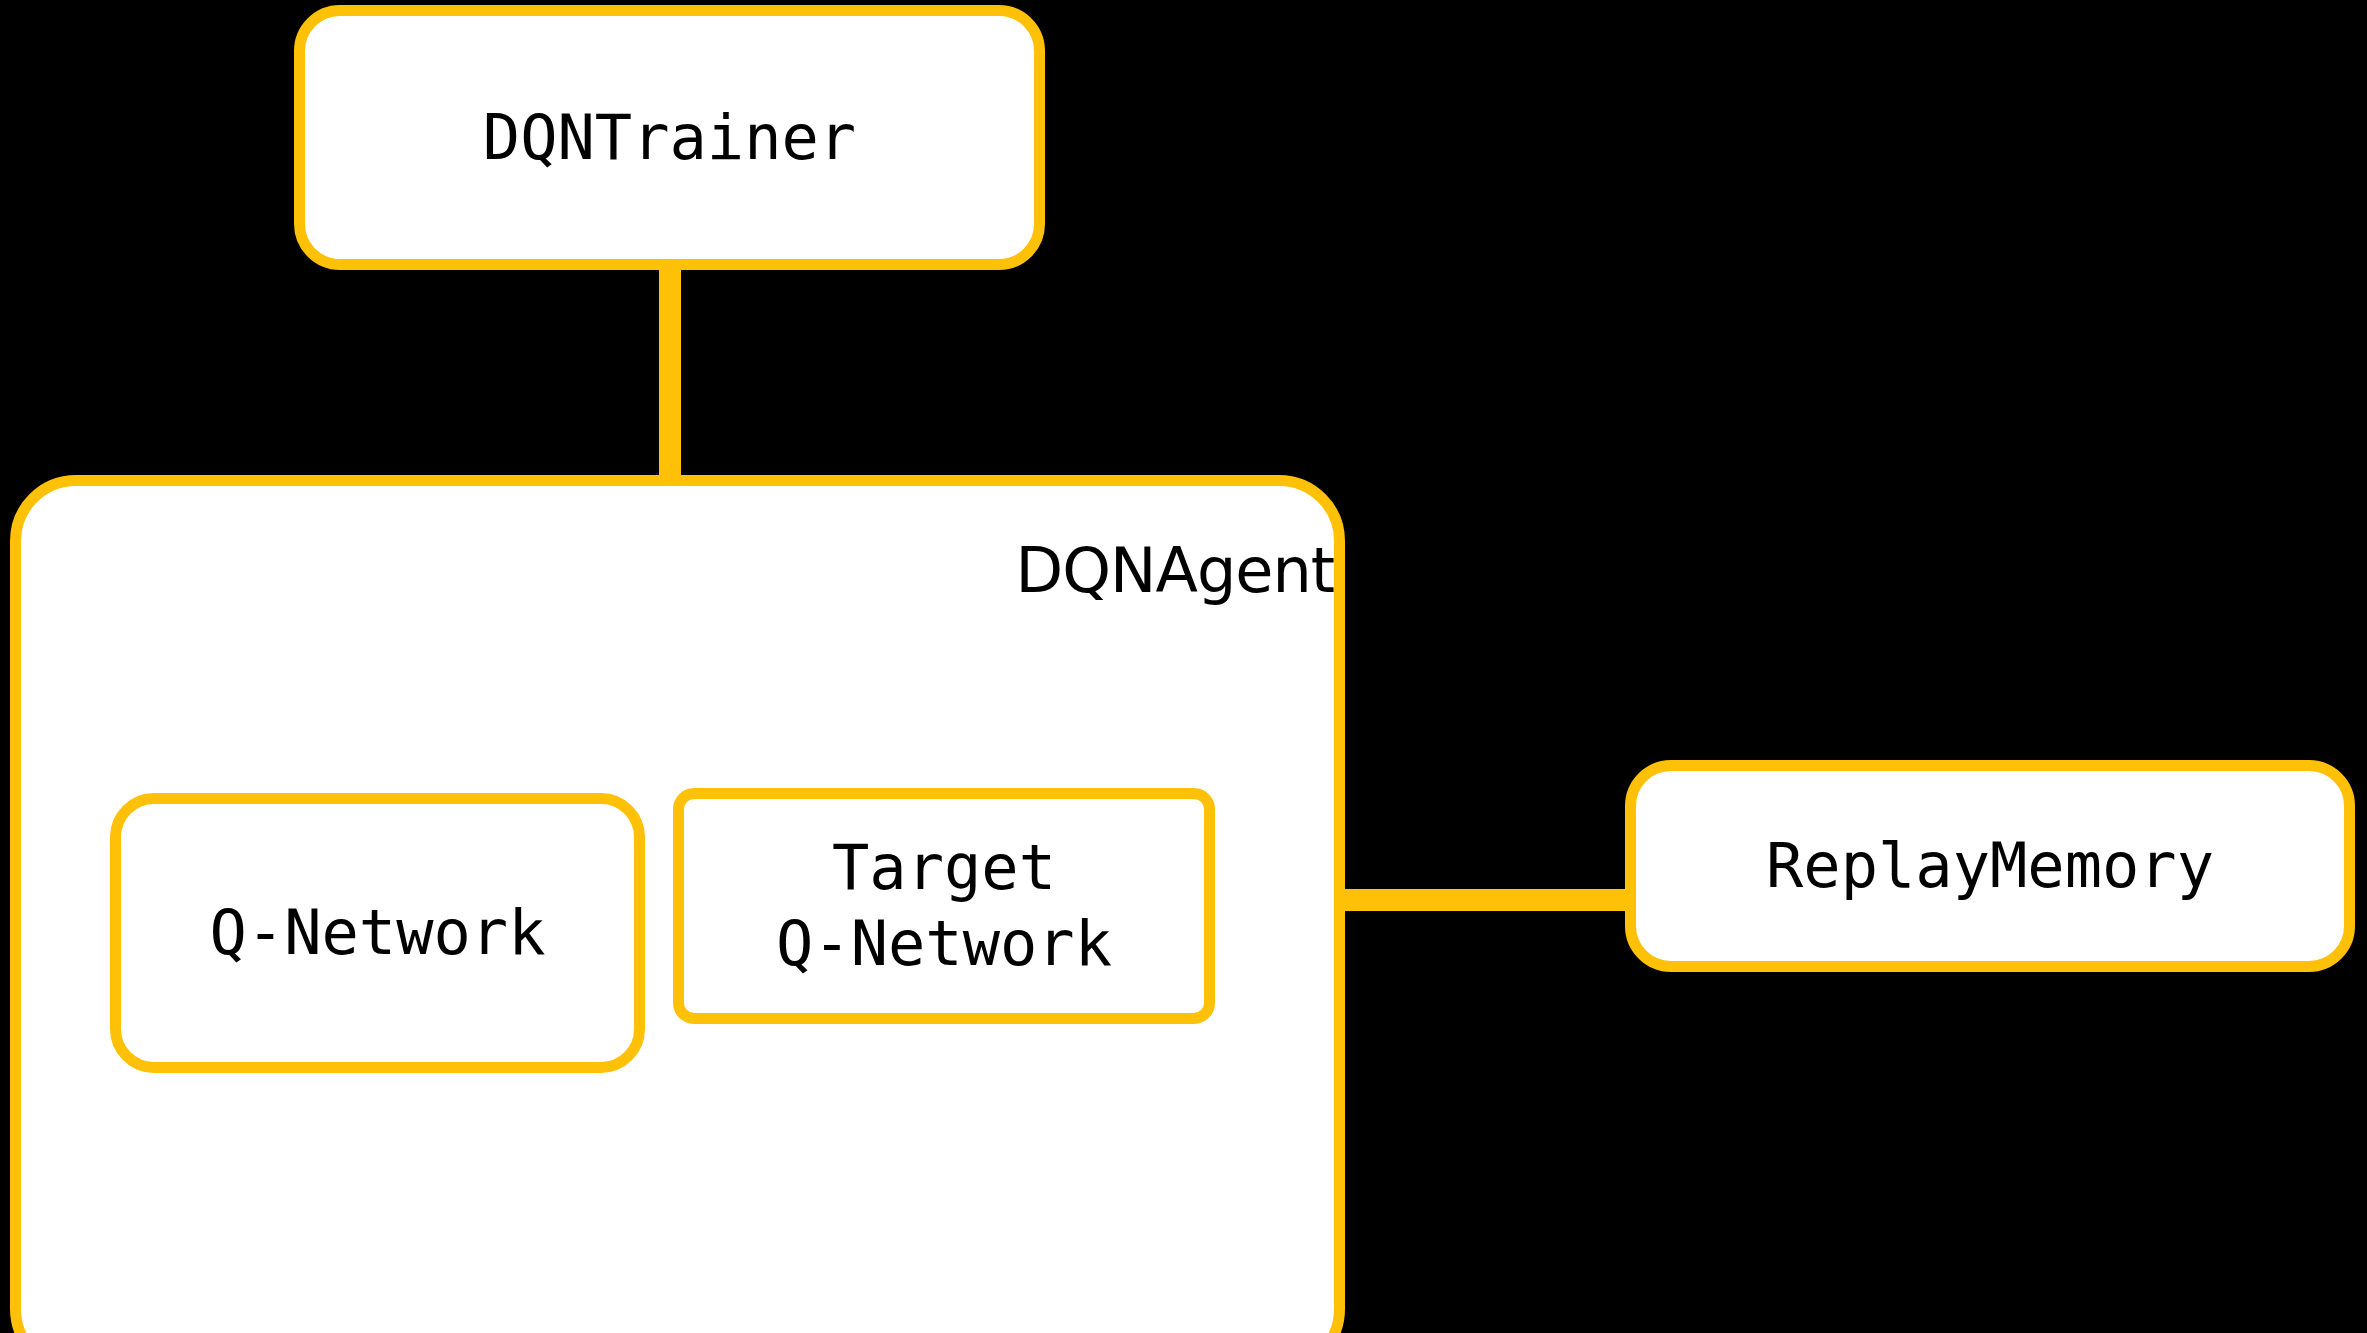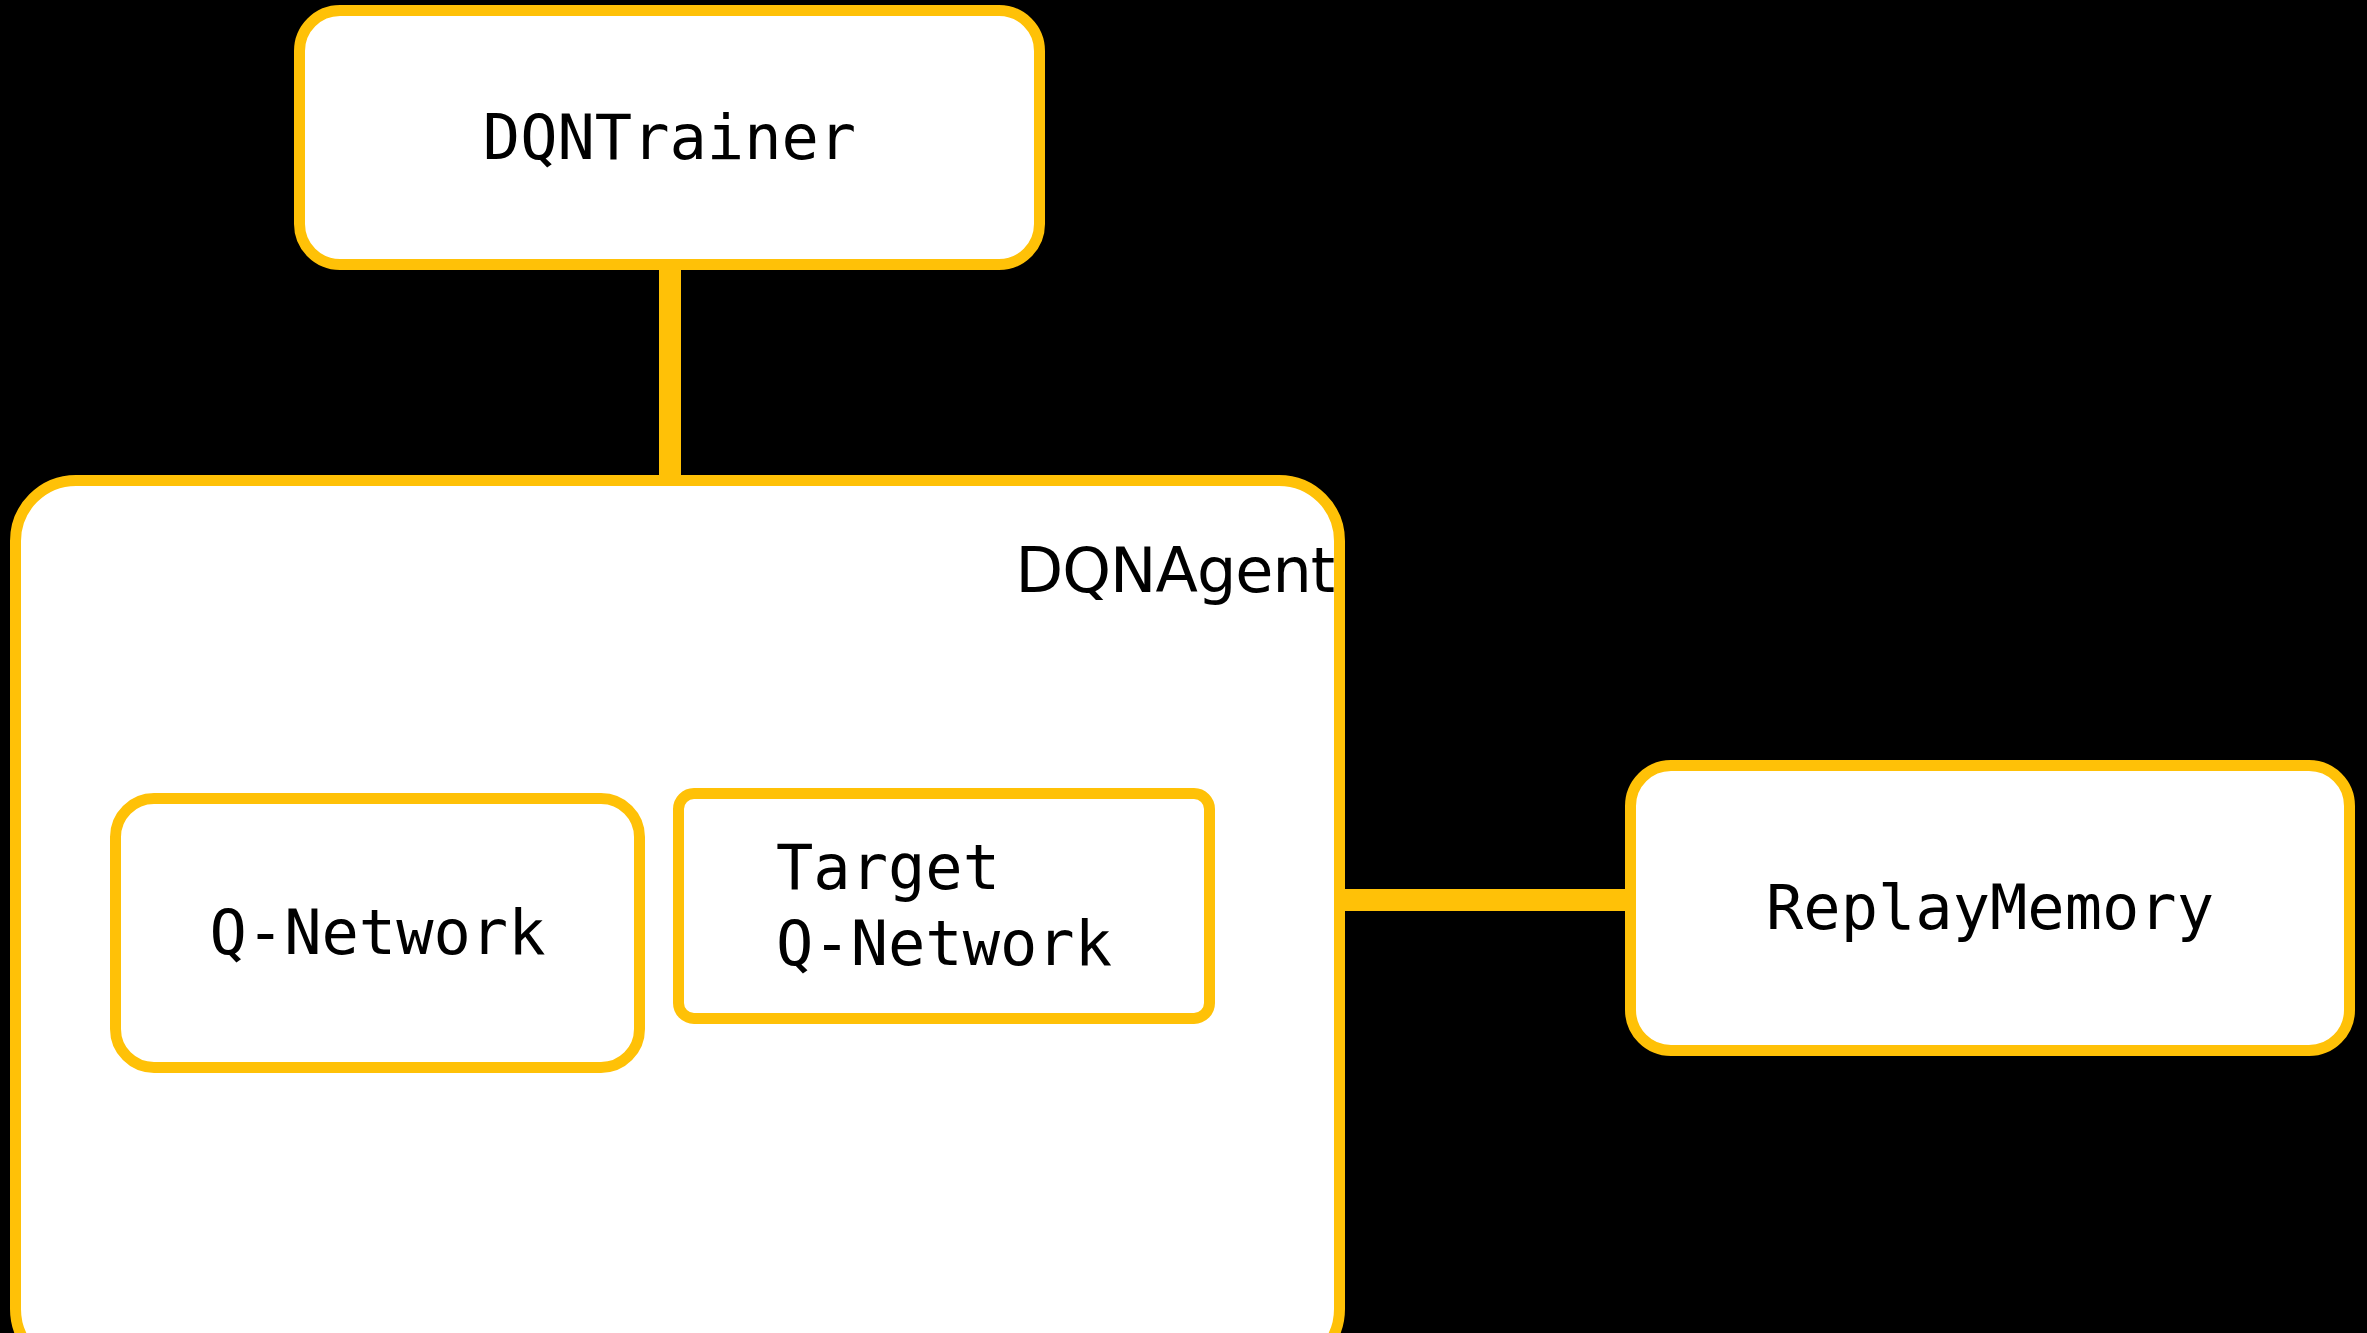--- a/index.html
+++ b/index.html
@@ -92,31 +92,32 @@
     top: 788px;
     width: 542px;
     height: 236px;
     border-radius: 21px;
   }
 
   .node-replaymemory {
     left: 1625px;
     top: 760px;
     width: 730px;
-    height: 296px;
+    height: 212px;
     border-radius: 46px;
   }
 
   
   .leaf-label {
     position: absolute;
     inset: 0;
     display: flex;
     align-items: center;
     justify-content: center;
+    text-align: center;
     font-family: "DejaVu Sans Mono", "Liberation Mono", monospace;
     font-size: 62px;
     line-height: 1.22;
     white-space: pre-line;
     color: #000000;
   }
 </style>
 </head>
 <body>
 

